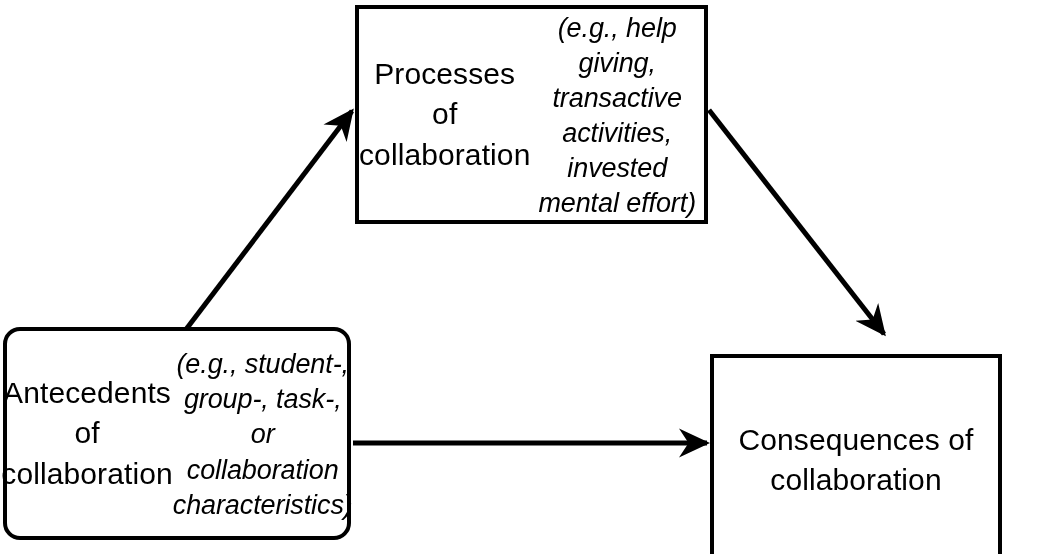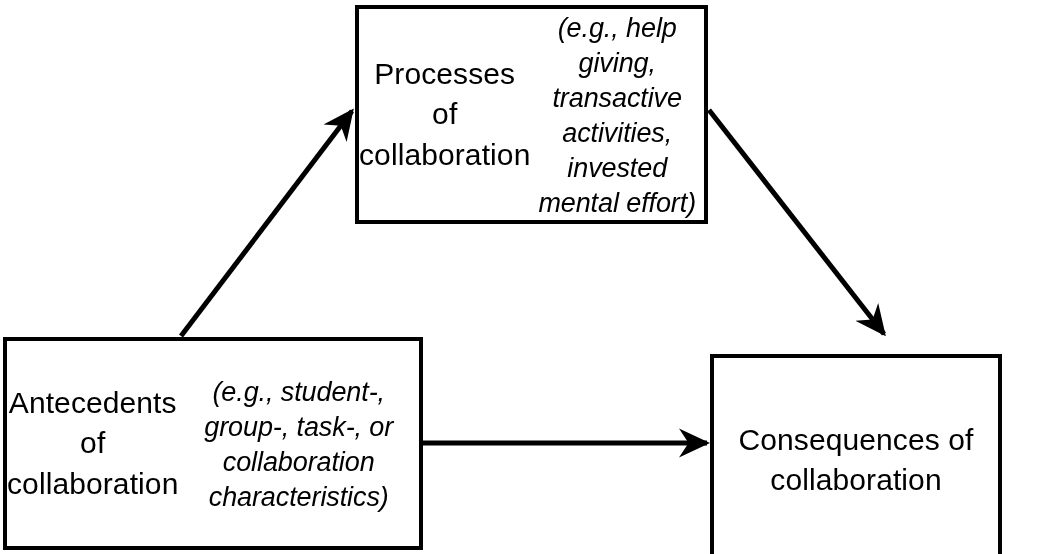--- a/index.html
+++ b/index.html
@@ -57,23 +57,24 @@
 
   
   #node-processes {
     left: 355px;
     top: 5px;
     width: 353px;
     height: 219px;
   }
   #node-antecedents {
     left: 3px;
-    top: 337px;
-    width: 420px;
+    top: 327px;
+    width: 348px;
     height: 213px;
+    border-radius: 17px;
   }
   #node-consequences {
     left: 710px;
     top: 354px;
     width: 292px;
     height: 212px;
   }
 </style>
 </head>
 <body>

